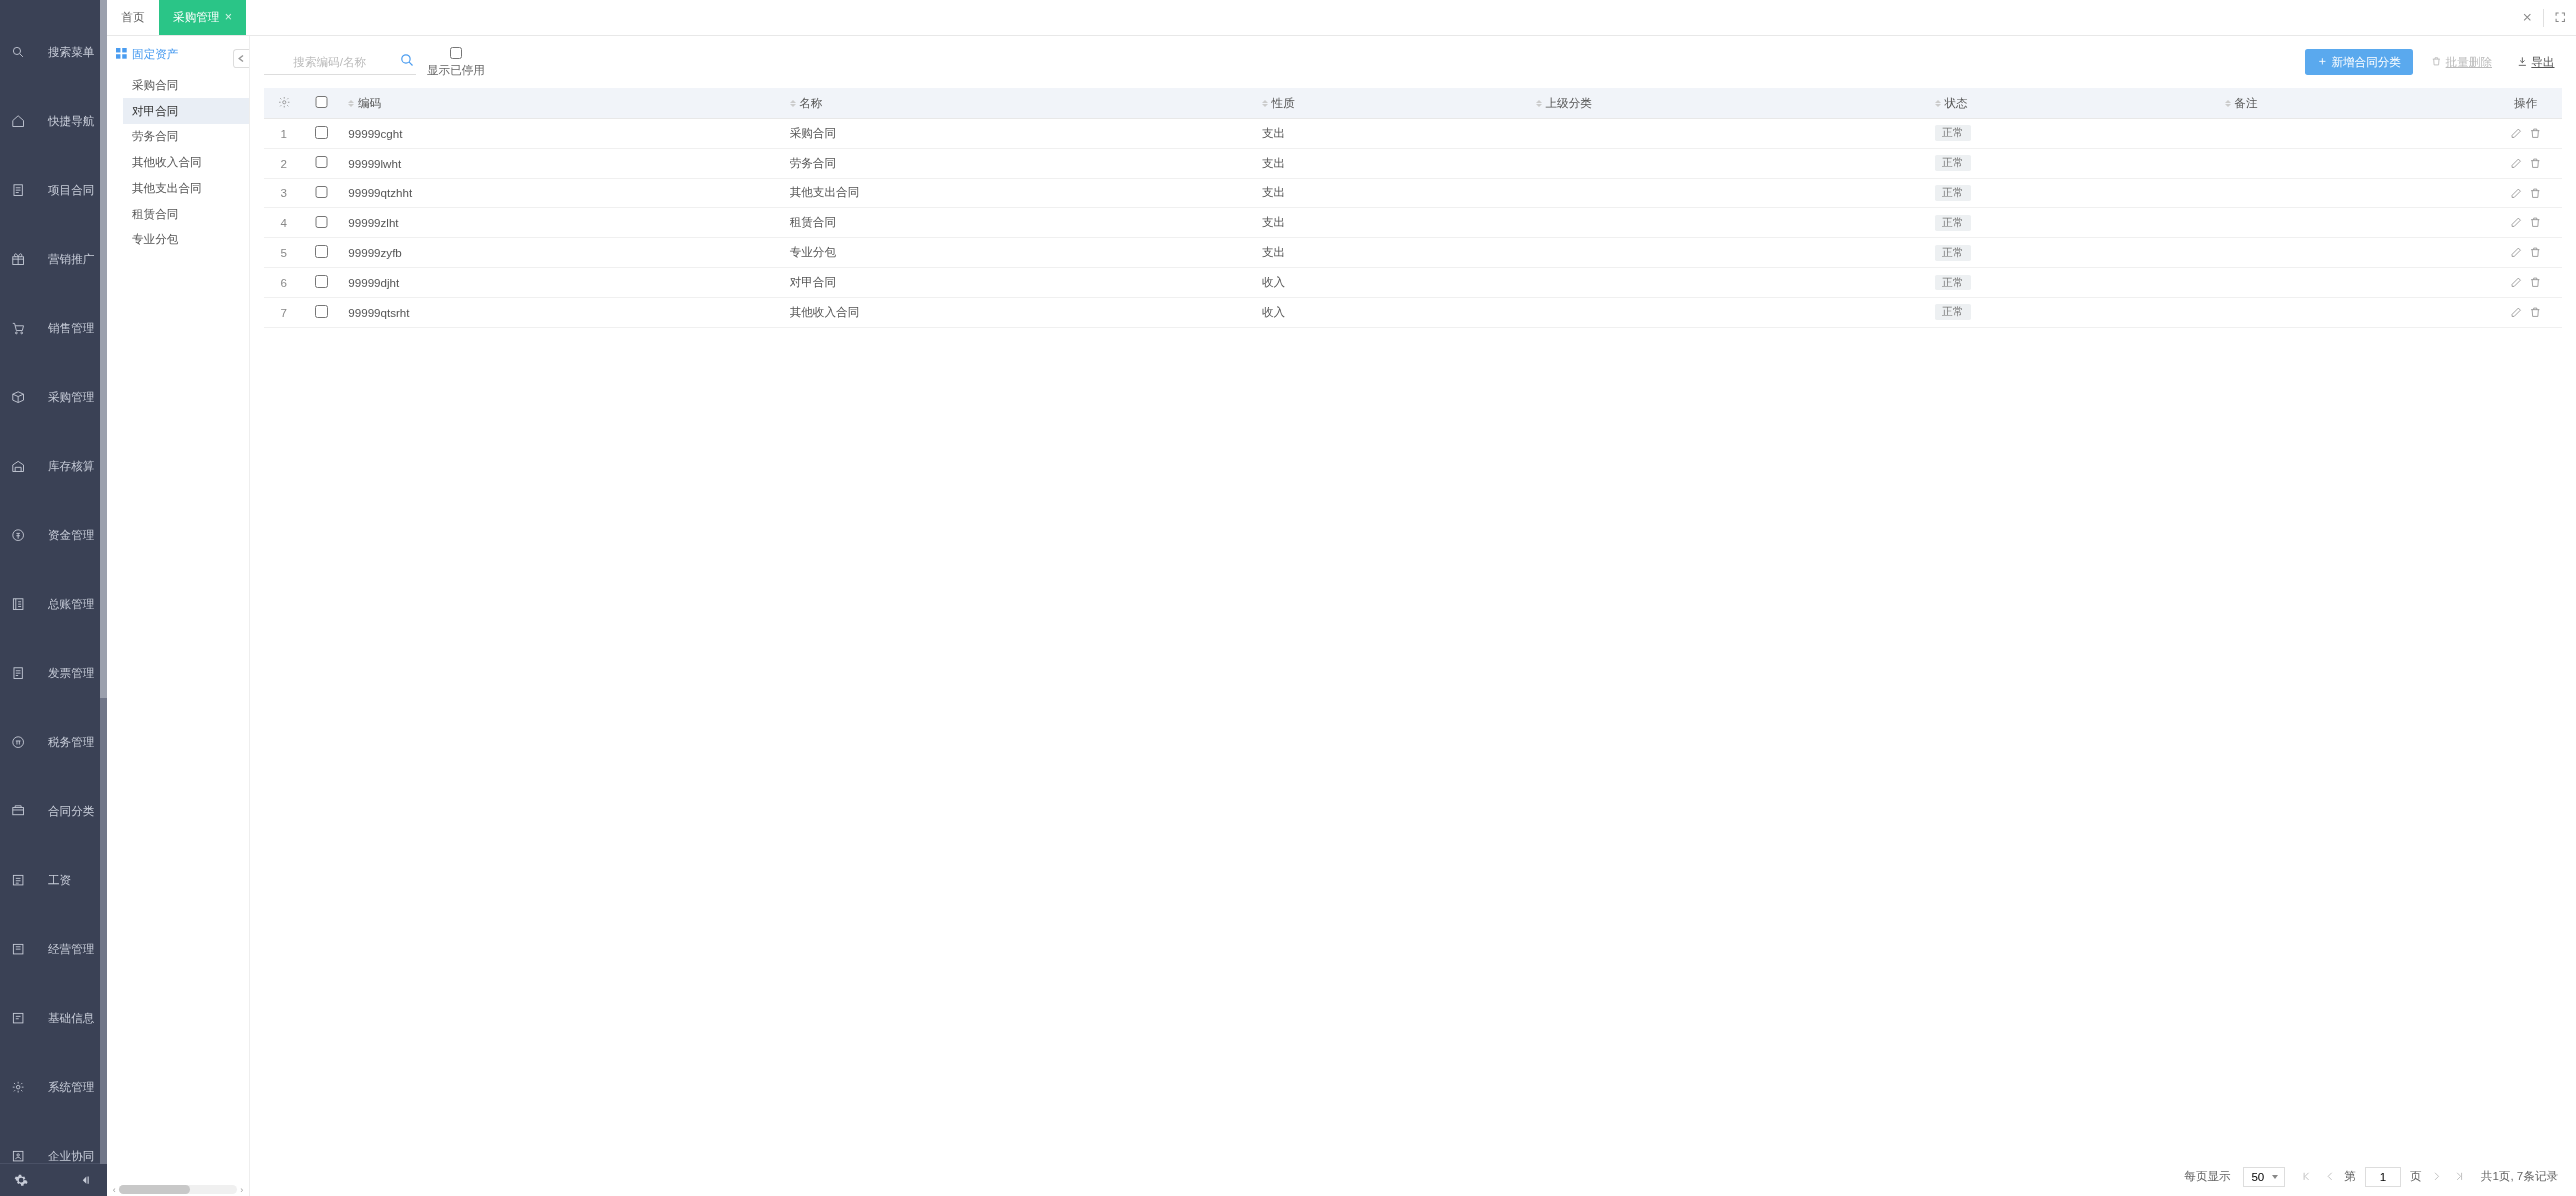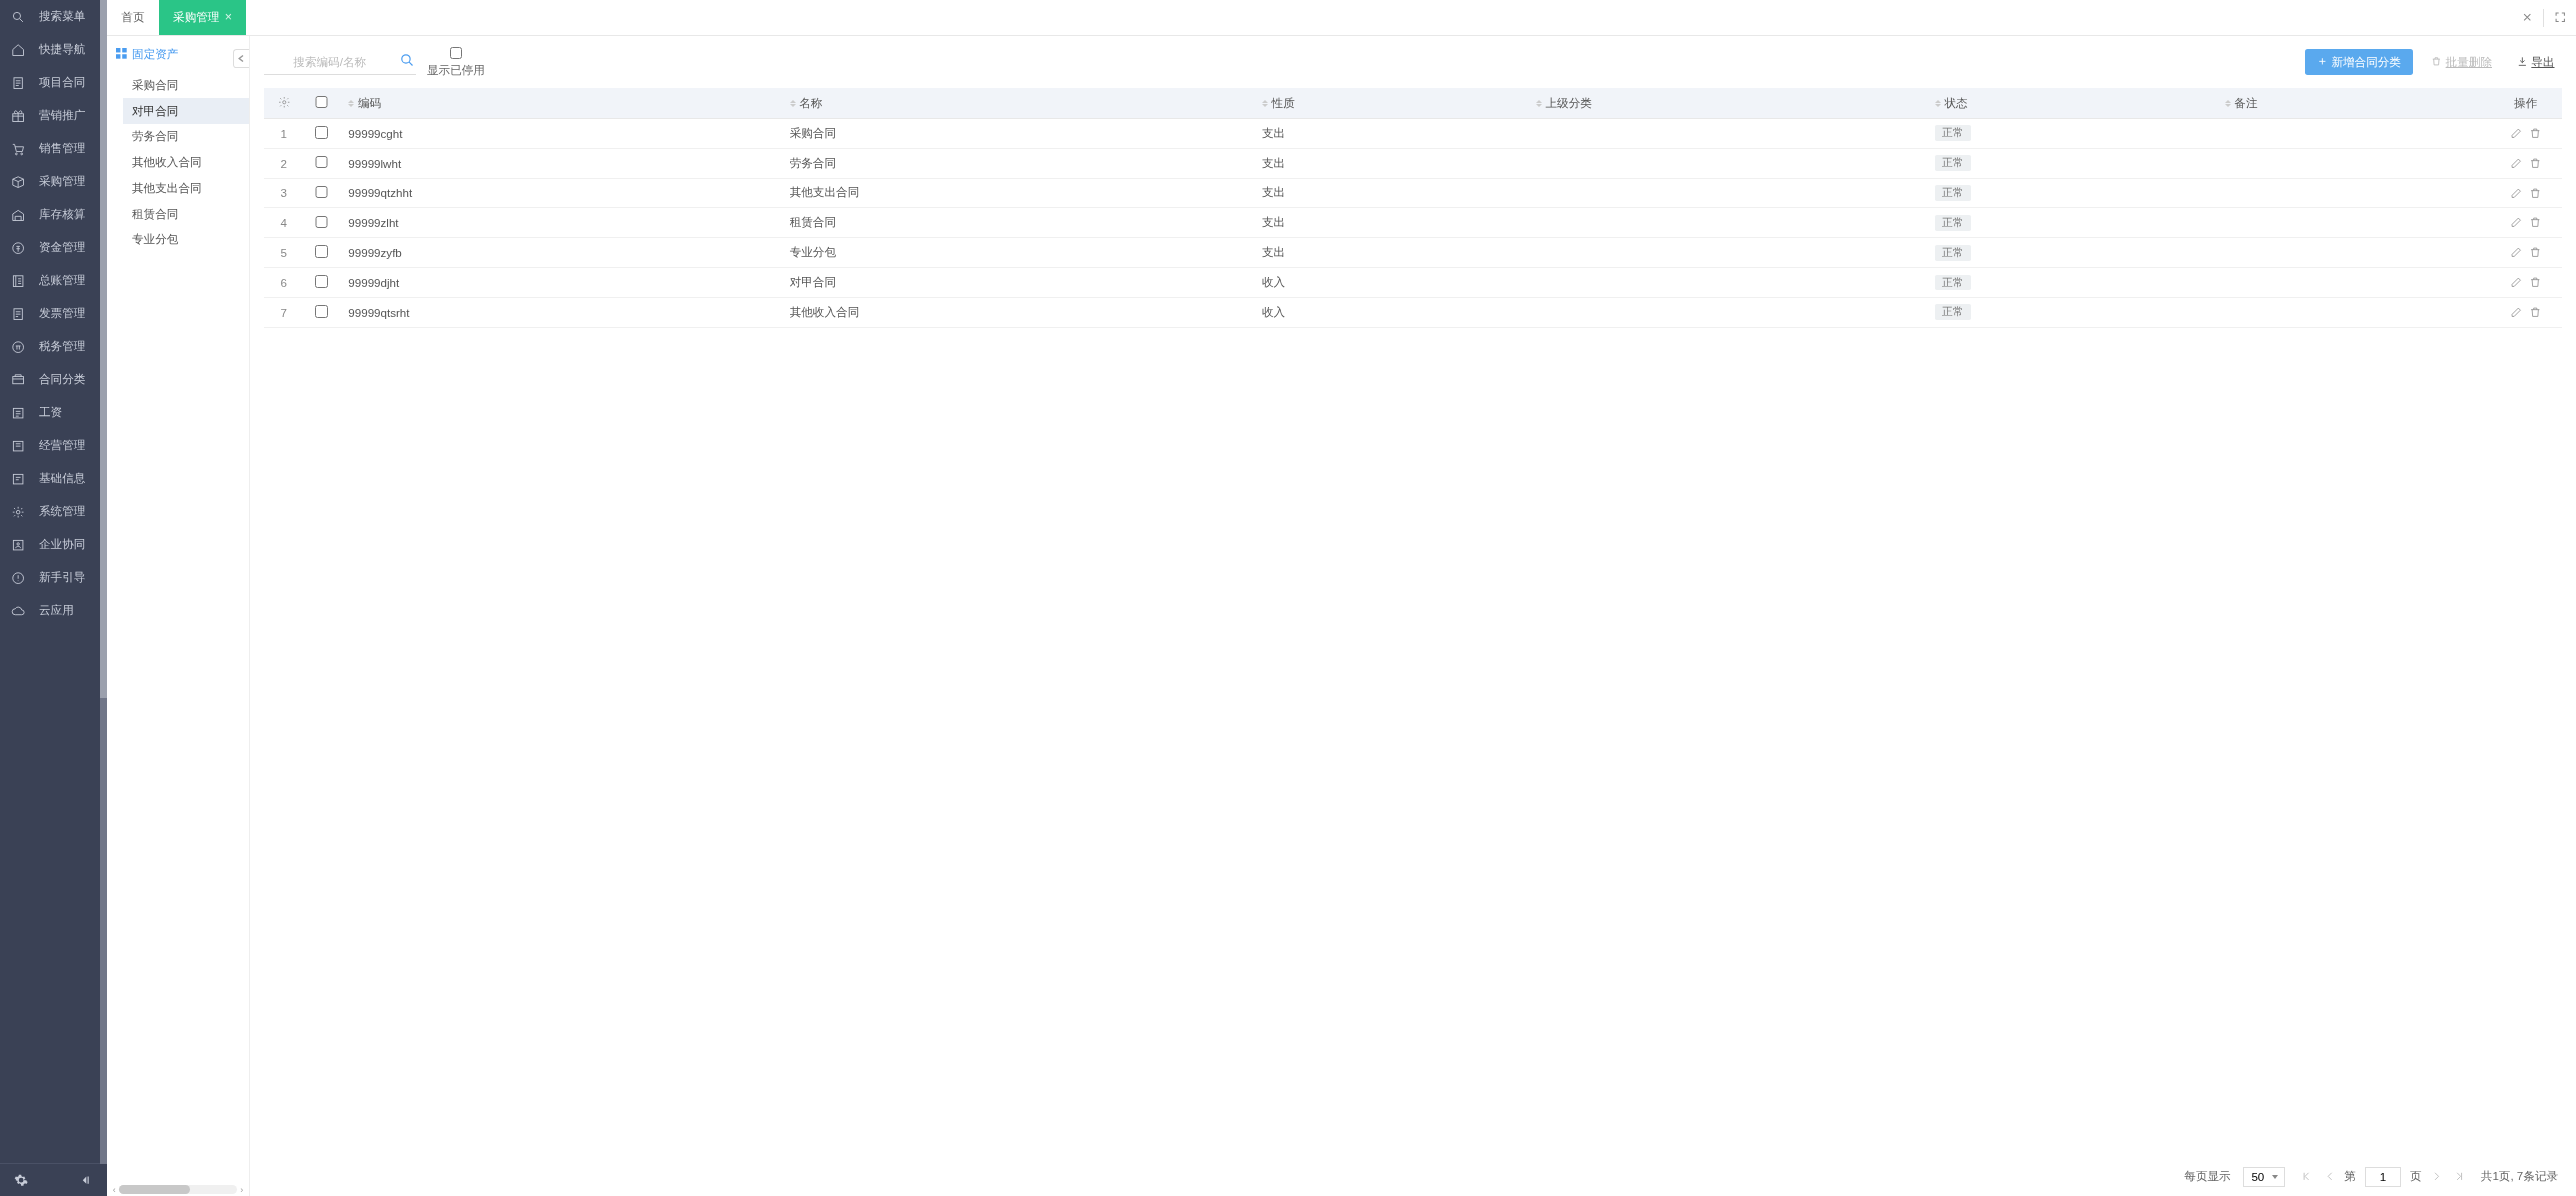--- a/index.html
+++ b/index.html
@@ -2,21 +2,21 @@
 <html style="font-size:14.3px"><head>
 <meta charset="utf-8">
 <style>
 * { box-sizing: border-box; margin: 0; padding: 0; }
 body { font-family: "Microsoft YaHei", -apple-system, sans-serif; font-size: 11.6px; color: #333; background: #fff; overflow: hidden; }
 .app { display: flex; height: 100vh; width: 100vw; }
 
 
 .sidebar { width: 107px; background: #3a4155; color: #c8cdd9; display: flex; flex-direction: column; flex-shrink: 0; position: relative; }
 .sidebar-scroll { flex: 1; overflow-y: auto; }
-.sidebar-item { display: flex; align-items: flex-end; padding: 9px 10.7px; cursor: pointer; font-size: 11.6px; gap: 14px; }
+.sidebar-item { display: flex; align-items: flex-start; padding: 9px 10.7px; cursor: pointer; font-size: 11.6px; gap: 23px; margin-top: 36px; }
 .sidebar-icon { width: 14.3px; height: 14.3px; display: inline-flex; align-items: center; justify-content: center; flex-shrink: 0; }
 .sidebar-icon svg { width: 14.3px; height: 14.3px; stroke: #c8cdd9; fill: none; stroke-width: 1.5; }
 .sidebar-footer { display: flex; justify-content: space-between; padding: 7.2px 12.5px; border-top: 0.9px solid #4a5166; }
 .sidebar-footer-btn { width: 18px; height: 18px; cursor: pointer; display: flex; align-items: center; justify-content: center; }
 .sidebar-footer-btn svg { width: 14.3px; height: 14.3px; fill: #c8cdd9; }
 .sidebar-scrollbar { position: absolute; right: 0; top: 0; bottom: 32px; width: 7.2px; background: #707688; }
 .sidebar-scrollbar-thumb { position: absolute; top: 0; width: 100%; height: 60%; background: #9ba0ad; }
 
 
 .main { flex: 1; display: flex; flex-direction: column; min-width: 0; }

